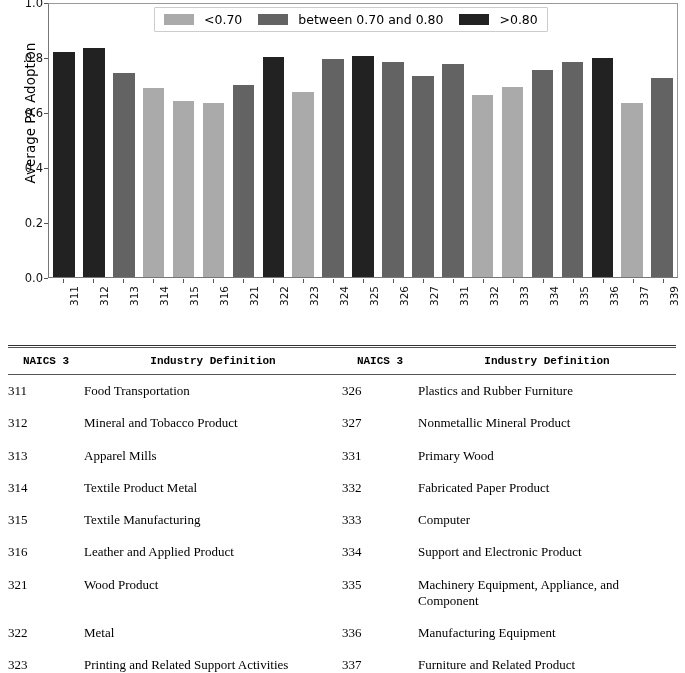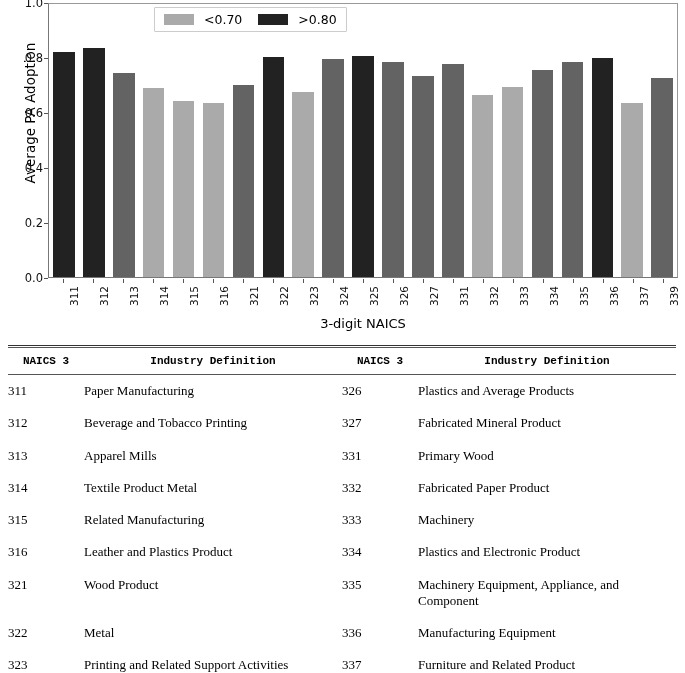--- a/index.html
+++ b/index.html
@@ -321,26 +321,29 @@
       <div class="x-tick-mark" style="left: 573px;"></div>
       <div class="x-tick-label" style="left: 578px;">335</div>
       <div class="x-tick-mark" style="left: 603px;"></div>
       <div class="x-tick-label" style="left: 608px;">336</div>
       <div class="x-tick-mark" style="left: 633px;"></div>
       <div class="x-tick-label" style="left: 638px;">337</div>
       <div class="x-tick-mark" style="left: 663px;"></div>
       <div class="x-tick-label" style="left: 668px;">339</div>
     </div>
 
-  <div id="x-axis-title">3-digit NAICS</div>
 
   <div id="chart-legend">
       <div class="legend-entry">
         <span class="legend-swatch" style="background: rgb(170, 170, 170);"></span>
         <span class="legend-label">&lt;0.70</span>
+      </div>
+      <div class="legend-entry">
+        <span class="legend-swatch" style="background: rgb(99, 99, 99);"></span>
+        <span class="legend-label">between 0.70 and 0.80</span>
       </div>
       <div class="legend-entry">
         <span class="legend-swatch" style="background: rgb(34, 34, 34);"></span>
         <span class="legend-label">&gt;0.80</span>
       </div>
     </div>
 </div>
 
 <div id="definition-table">
   <div class="rule-thick-top"></div>
@@ -349,53 +352,53 @@
       <tr style="border-bottom: 1px solid rgb(85, 85, 85);">
         <th class="col-code code-head">NAICS 3</th>
         <th class="col-def">Industry Definition</th>
         <th class="col-code code-head">NAICS 3</th>
         <th class="col-def">Industry Definition</th>
       </tr>
     </thead>
     <tbody id="table-body">
         <tr>
           <td class="col-code code-cell">311</td>
-          <td class="col-def">Paper Manufacturing</td>
+          <td class="col-def">Food Transportation</td>
           <td class="col-code code-cell">326</td>
-          <td class="col-def">Plastics and Average Products</td>
+          <td class="col-def">Plastics and Rubber Furniture</td>
         </tr>
         <tr>
           <td class="col-code code-cell">312</td>
-          <td class="col-def">Beverage and Tobacco Printing</td>
+          <td class="col-def">Mineral and Tobacco Product</td>
           <td class="col-code code-cell">327</td>
-          <td class="col-def">Fabricated Mineral Product</td>
+          <td class="col-def">Nonmetallic Mineral Product</td>
         </tr>
         <tr>
           <td class="col-code code-cell">313</td>
           <td class="col-def">Apparel Mills</td>
           <td class="col-code code-cell">331</td>
           <td class="col-def">Primary Wood</td>
         </tr>
         <tr>
           <td class="col-code code-cell">314</td>
           <td class="col-def">Textile Product Metal</td>
           <td class="col-code code-cell">332</td>
           <td class="col-def">Fabricated Paper Product</td>
         </tr>
         <tr>
           <td class="col-code code-cell">315</td>
-          <td class="col-def">Related Manufacturing</td>
+          <td class="col-def">Textile Manufacturing</td>
           <td class="col-code code-cell">333</td>
-          <td class="col-def">Machinery</td>
+          <td class="col-def">Computer</td>
         </tr>
         <tr>
           <td class="col-code code-cell">316</td>
-          <td class="col-def">Leather and Plastics Product</td>
+          <td class="col-def">Leather and Applied Product</td>
           <td class="col-code code-cell">334</td>
-          <td class="col-def">Plastics and Electronic Product</td>
+          <td class="col-def">Support and Electronic Product</td>
         </tr>
         <tr>
           <td class="col-code code-cell">321</td>
           <td class="col-def">Wood Product</td>
           <td class="col-code code-cell">335</td>
           <td class="col-def">Machinery Equipment, Appliance, and Component</td>
         </tr>
         <tr>
           <td class="col-code code-cell">322</td>
           <td class="col-def">Metal</td>

